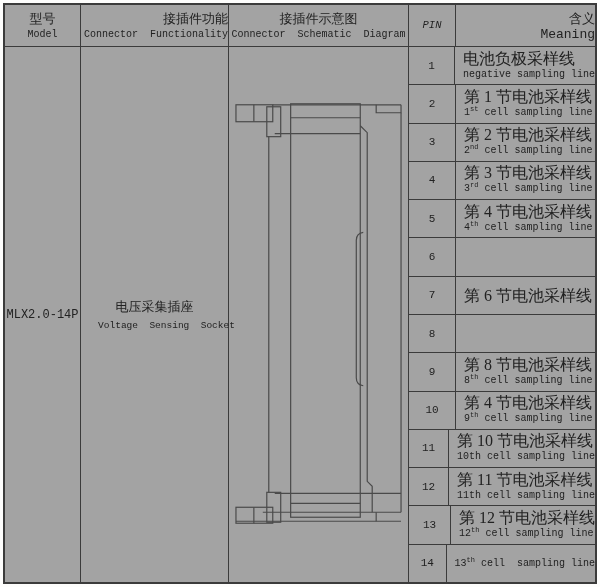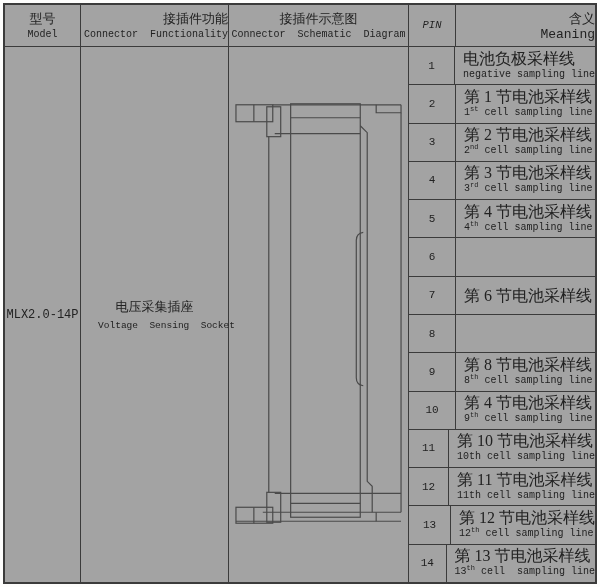--- a/index.html
+++ b/index.html
@@ -195,20 +195,19 @@
         <div class="prow">
           <div class="pcell">13</div>
           <div class="mcell">
             <div class="zh-line">第 12 节电池采样线</div>
             <div class="en-line">12<sup>th</sup> cell sampling line</div>
           </div>
         </div>
         <div class="prow">
           <div class="pcell">14</div>
           <div class="mcell">
-            <div class="zh-line">第 13 节电池采样线</div>
             <div class="en-line">13<sup>th</sup> cell  sampling line</div>
           </div>
         </div>
       </div>
 
   </div>
 </div>
 
 </body></html>

